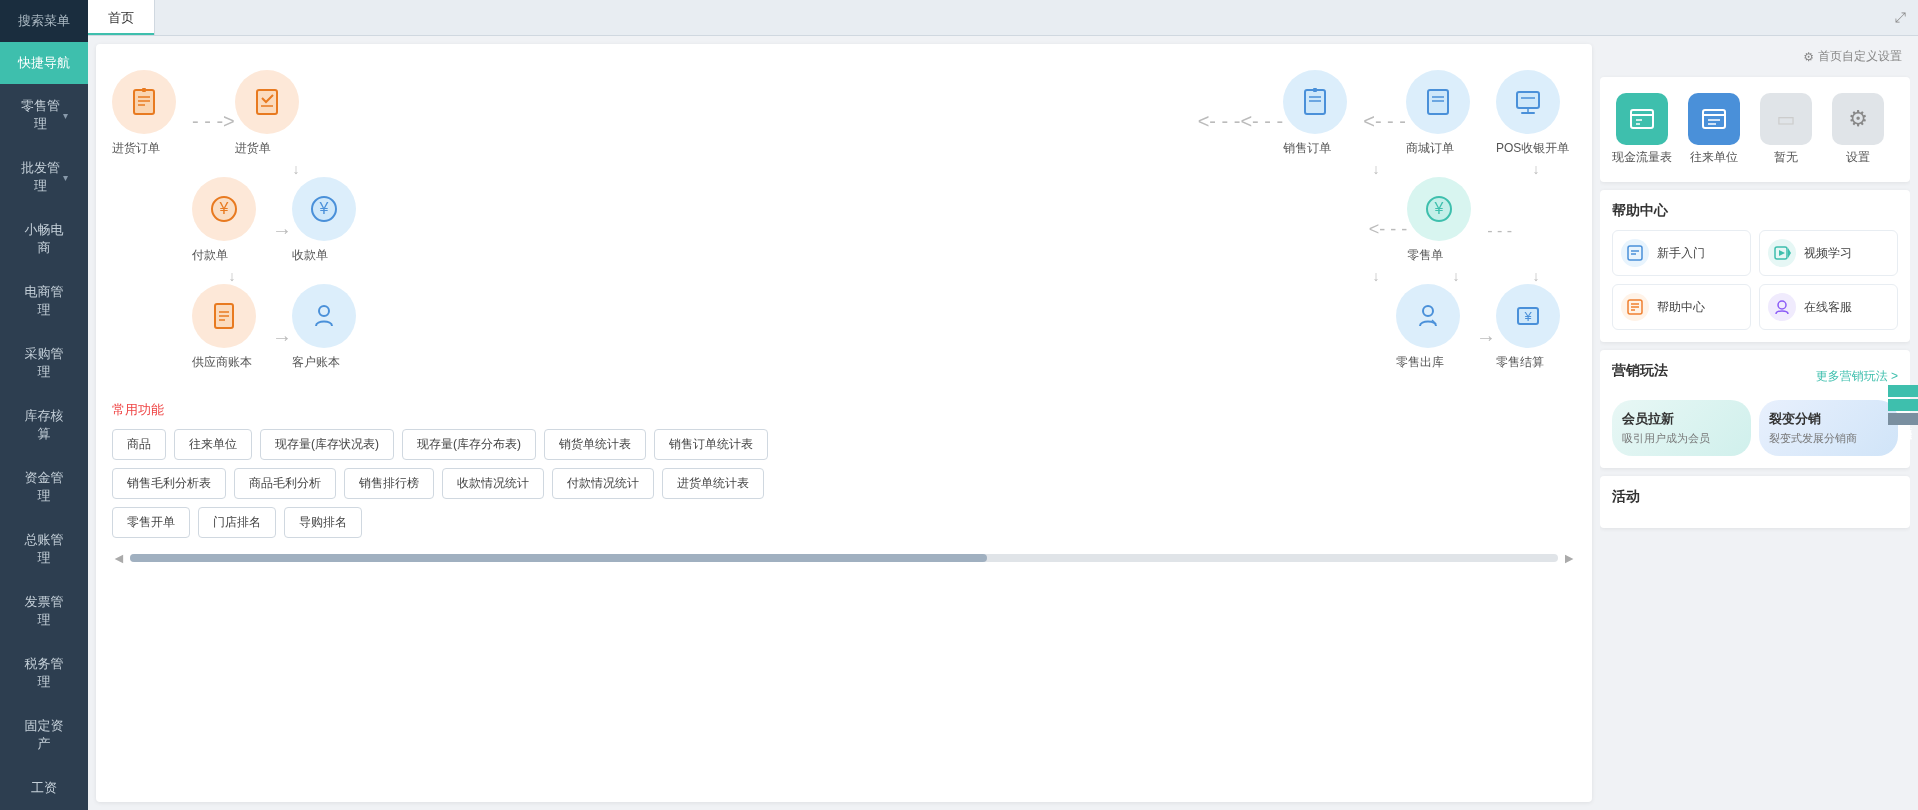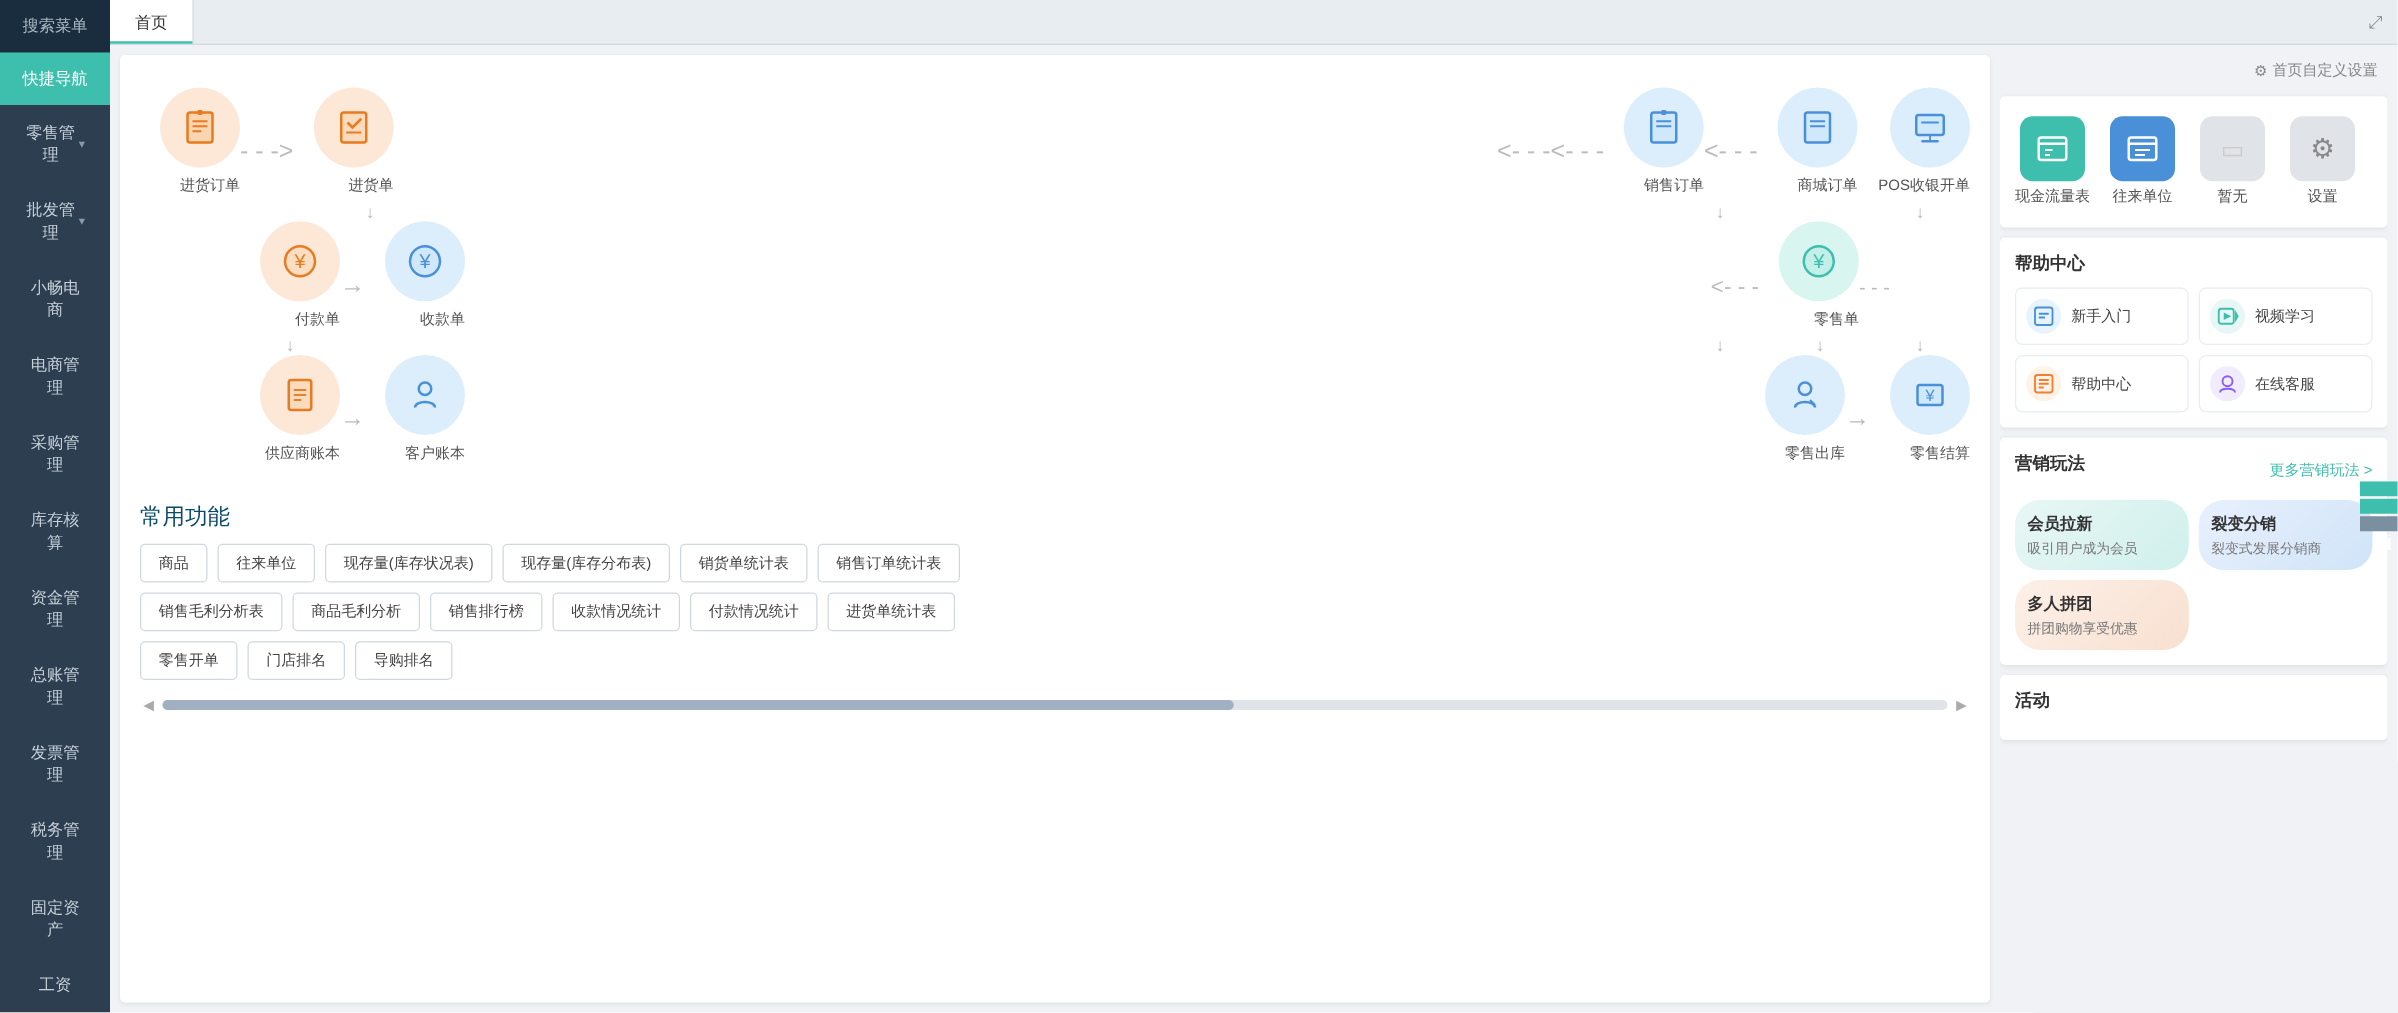--- a/index.html
+++ b/index.html
@@ -255,21 +255,21 @@
     }
     .float-btn.gray-btn { background: #7a8fa0; }
 
     
     .diagram-container {
       padding: 10px 0;
     }
     .diagram-node {
       display: flex;
       flex-direction: column;
-      align-items: flex-end;
+      align-items: flex-start;
       gap: 6px;
       min-width: 80px;
       cursor: pointer;
     }
     .node-circle {
       width: 64px;
       height: 64px;
       border-radius: 50%;
       display: flex;
       align-items: center;
@@ -281,21 +281,21 @@
     .node-circle.blue-light { background: #dceefb; color: #4a90d9; }
     .node-circle.teal-light { background: #d8f5f0; color: #3ebfad; }
     .node-label {
       font-size: 12px;
       color: #555;
       text-align: center;
     }
 
     
     .common-functions { margin-top: 16px; }
-    .common-title { font-size: 18px; color: #0c4a6e; margin-bottom: 10px; }
+    .common-title { font-size: 13px; color: #ef4444; margin-bottom: 10px; }
     .func-row {
       display: flex;
       flex-wrap: wrap;
       gap: 8px;
       margin-bottom: 8px;
     }
     .func-btn {
       border: 1px solid #d0d8e0;
       background: #fff;
       border-radius: 4px;
@@ -741,24 +741,20 @@
         </div>
         <div class="marketing-grid">
           <div class="marketing-item">
             <div class="title">会员拉新</div>
             <div class="subtitle">吸引用户成为会员</div>
           </div>
           <div class="marketing-item">
             <div class="title">裂变分销</div>
             <div class="subtitle">裂变式发展分销商</div>
           </div>
-          <div class="marketing-item">
-            <div class="title">多人拼团</div>
-            <div class="subtitle">拼团购物享受优惠</div>
-          </div>
         </div>
       </div>
 
       <div class="right-card">
         <div class="card-title">活动</div>
       </div>
     </div>
   </div>
 </div>
 

